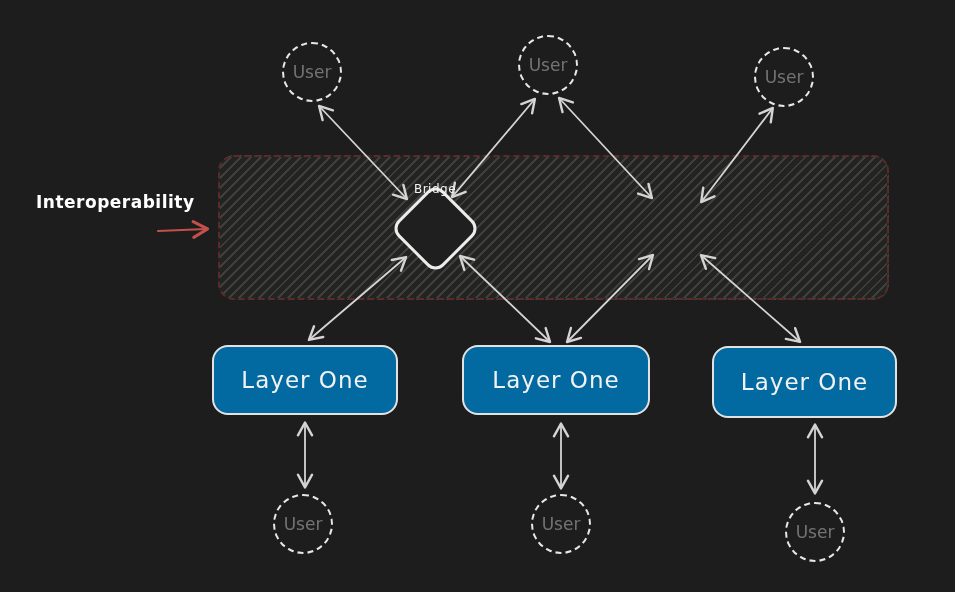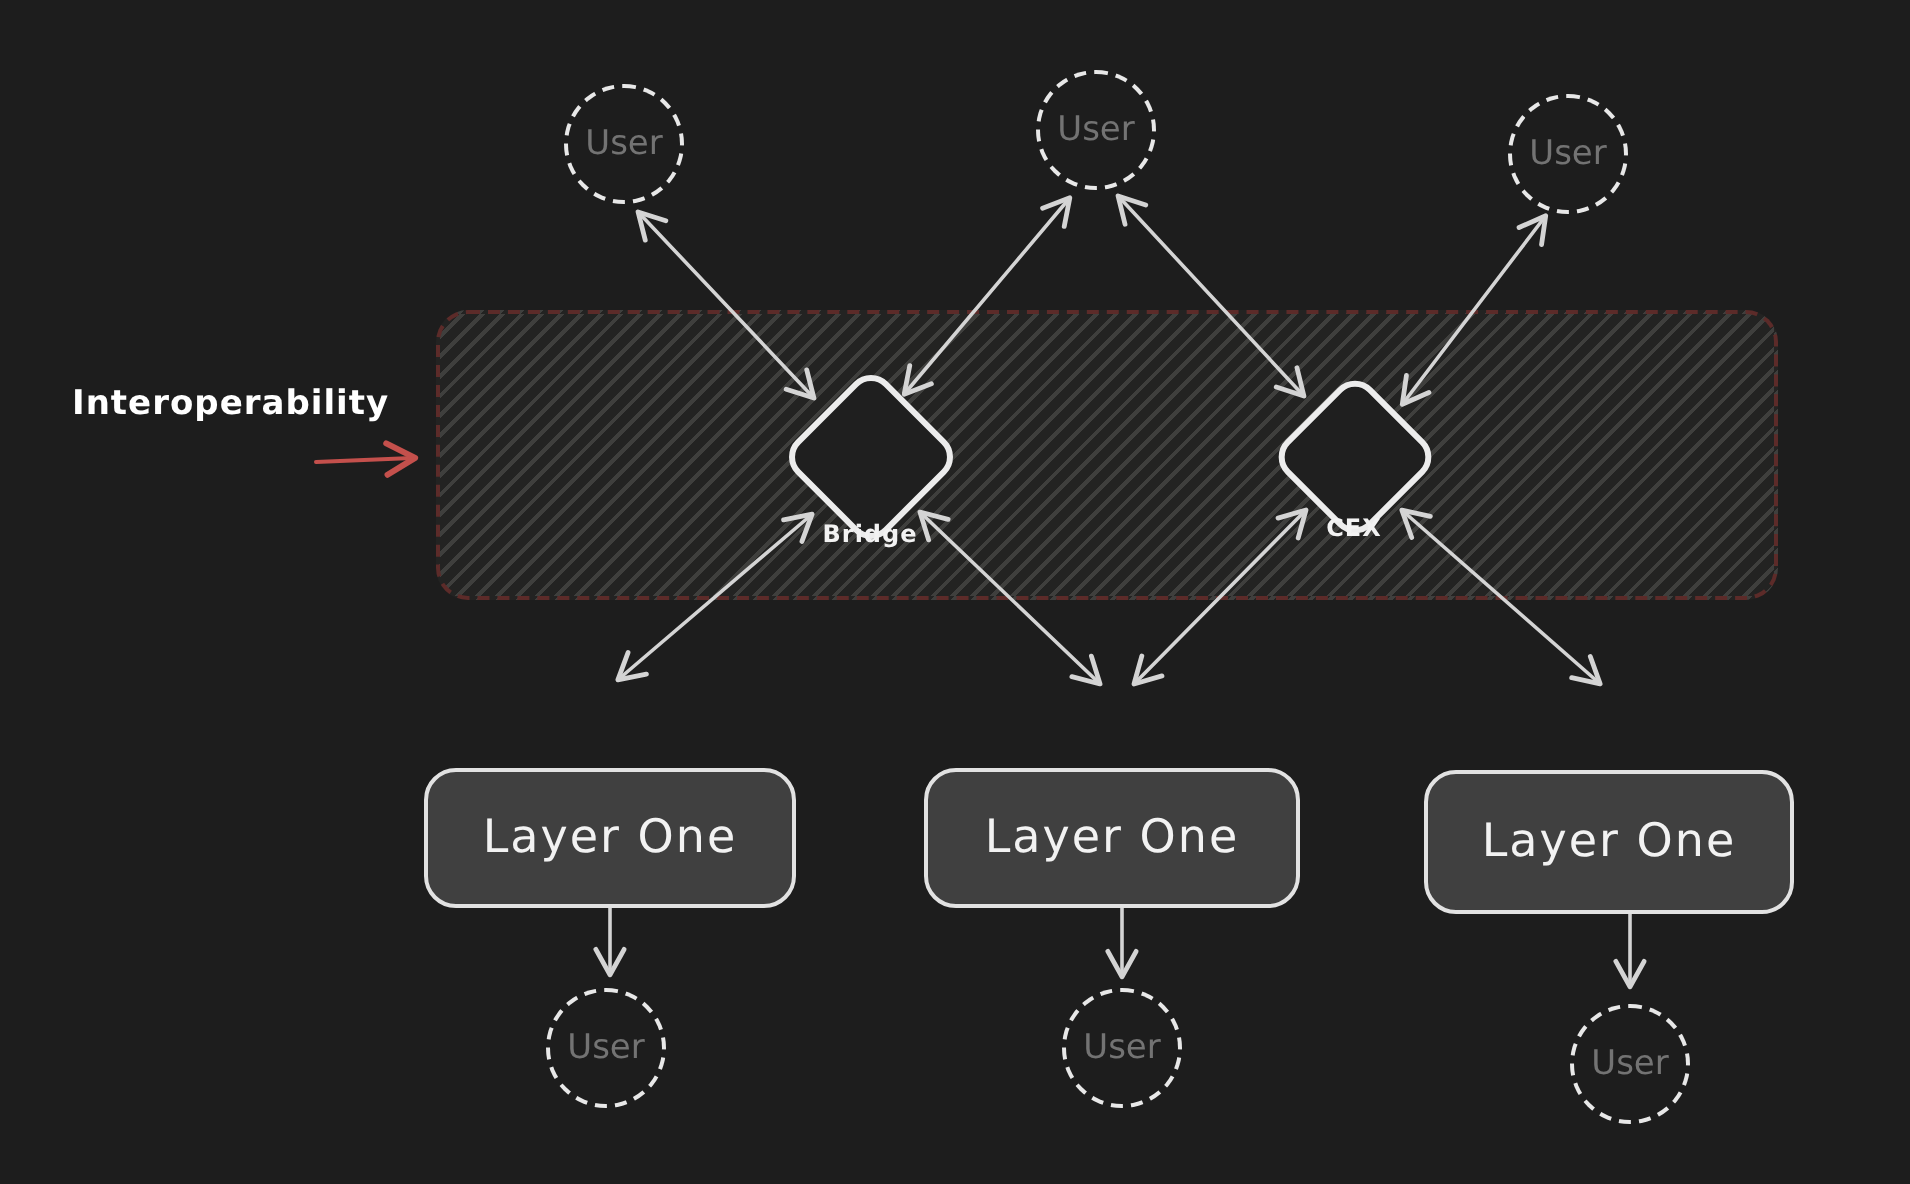--- a/index.html
+++ b/index.html
@@ -62,21 +62,21 @@
     color: #737373;
     font-size: 17px;
     z-index: 3;
     box-sizing: border-box;
   }
 
   
   .diamond {
     position: absolute;
     z-index: 3;
-    display: flex; align-items: flex-end; justify-content: center; font-weight: bold;
+    display: flex; align-items: flex-start; justify-content: center;
   }
   .diamond .shape {
     position: absolute;
     border: 3px solid #ececec;
     border-radius: 12px;
     background: #1f1f1f;
     box-sizing: border-box;
     transform: rotate(45deg);
   }
   .diamond .dlabel {
@@ -89,28 +89,27 @@
   .diamond.bridge { left: 389px; top: 182px; width: 92px; height: 92px; }
   .diamond.bridge .shape { width: 65px; height: 65px; left: 13.5px; top: 13.5px; }
   .diamond.cex { left: 634px; top: 185px; width: 86px; height: 86px; }
   .diamond.cex .shape { width: 61px; height: 61px; left: 12.5px; top: 12.5px; }
 
   
   .layer-box {
     position: absolute;
     border: 2.5px solid #e2e2e2;
     border-radius: 16px;
-    background: #404040;
+    background: #0369a1;
     display: flex; align-items: center; justify-content: center;
     color: #f2f2f2;
     font-size: 23px;
     letter-spacing: 1px;
     z-index: 3;
     box-sizing: border-box;
-    margin-top: 39px;
   }
   .layer-box.b1 { left: 212px; top: 345px; width: 186px; height: 70px; }
   .layer-box.b2 { left: 462px; top: 345px; width: 188px; height: 70px; }
   .layer-box.b3 { left: 712px; top: 346px; width: 185px; height: 72px; }
 </style>
 </head>
 <body>
 
 <div class="canvas">
 
@@ -153,24 +152,20 @@
     <span>User</span>
   </div>
   <div class="user-circle" style="left:754px; top:47px;">
     <span>User</span>
   </div>
 
   <div class="diamond bridge">
     <div class="shape"></div>
     <div class="dlabel">Bridge</div>
   </div>
-  <div class="diamond cex">
-    <div class="shape"></div>
-    <div class="dlabel">CEX</div>
-  </div>
 
   <div class="layer-box b1">
     <span>Layer One</span>
   </div>
   <div class="layer-box b2">
     <span>Layer One</span>
   </div>
   <div class="layer-box b3">
     <span>Layer One</span>
   </div>

